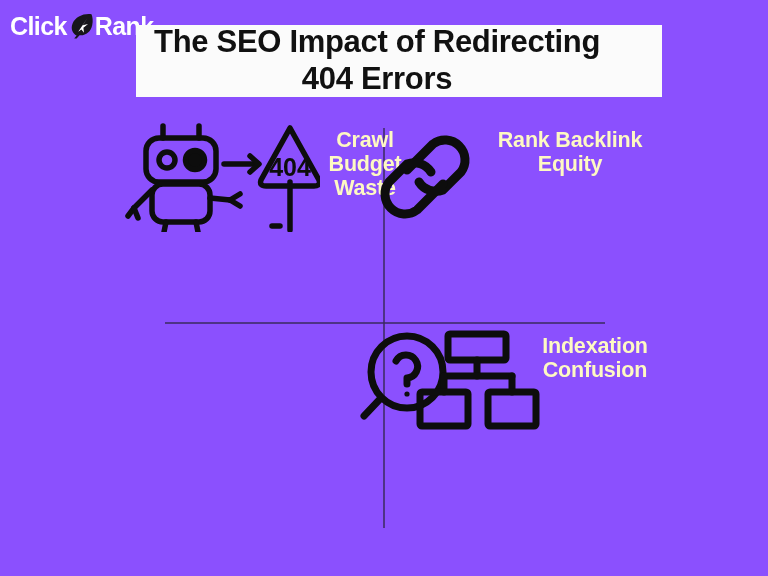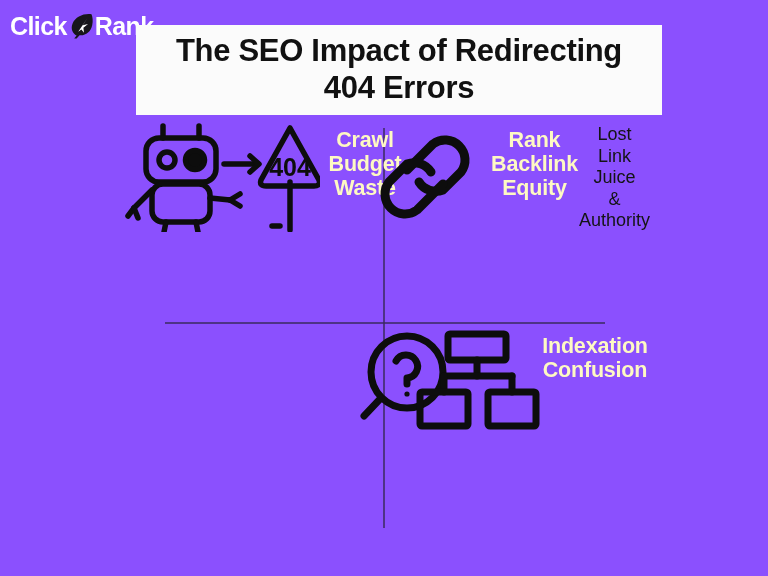--- a/index.html
+++ b/index.html
@@ -43,25 +43,25 @@
     margin: 0 1px;
     display: block;
   }
 
   
   #title-box {
     position: absolute;
     left: 136px;
     top: 25px;
     width: 526px;
-    height: 90px;
+    height: 72px;
     background: #FBFBFB;
     display: flex;
     align-items: center;
-    justify-content: center;
+    justify-content: flex-start;
   }
   #title-text {
     color: #111111;
     font-size: 31px;
     font-weight: bold;
     line-height: 1.18;
     text-align: center;
     letter-spacing: -0.3px;
     white-space: pre-line;
     padding: 0 18px;
@@ -203,22 +203,20 @@
         <svg width="130" height="110" viewBox="0 0 130 110">
           <g fill="none" stroke="#0D0D0D" stroke-width="9" stroke-linecap="round">
 
             <path d="M47 48 L73 22 A20 20 0 0 1 101 50 L83 68 A20 20 0 0 1 59 60"></path>
 
             <path d="M83 62 L57 88 A20 20 0 0 1 29 60 L47 42 A20 20 0 0 1 71 50"></path>
           </g>
         </svg>
       </div>
       <div class="quad-title">Rank Backlink Equity</div>
-      <div class="quad-sub">Lost Link Juice
-&amp; Authority</div>
     </div>
 
 
     <div class="quad" id="quad-3">
       <div class="quad-icon">
         <svg width="180" height="110" viewBox="0 0 180 110">
           <g fill="none" stroke="#0D0D0D" stroke-width="7" stroke-linecap="round" stroke-linejoin="round">
 
             <circle cx="47" cy="44" r="36"></circle>
 

